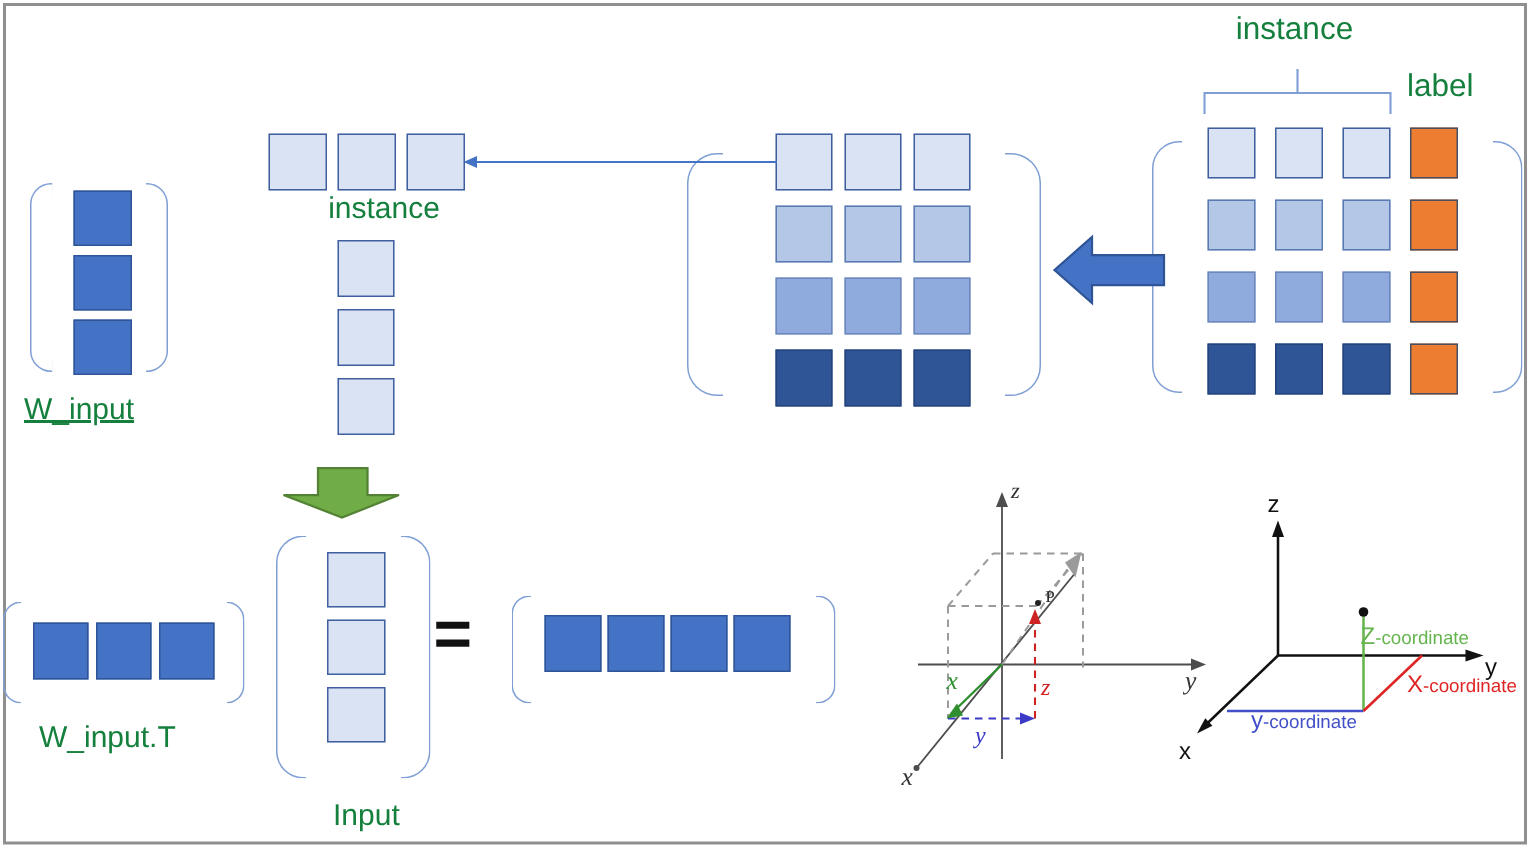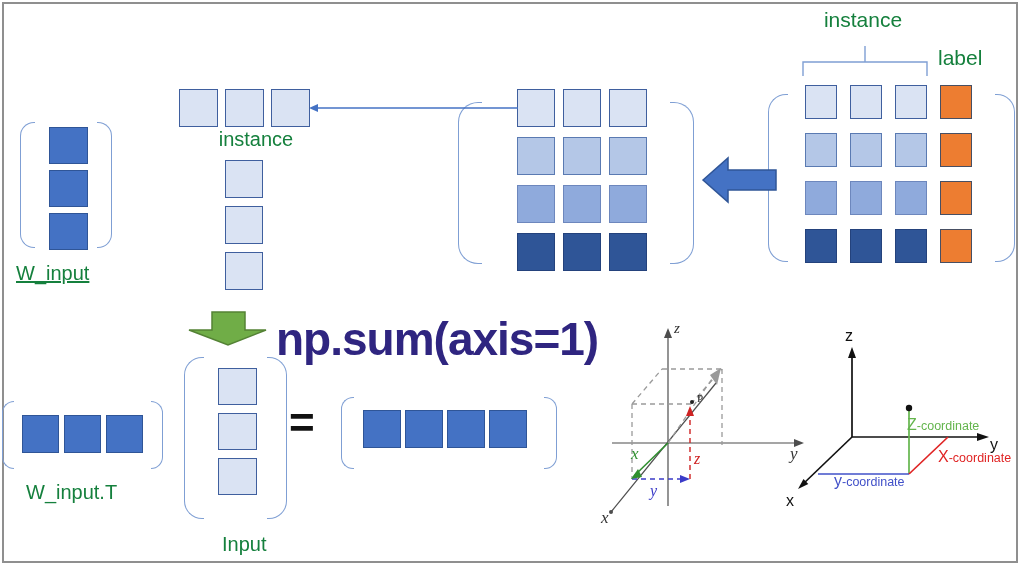--- a/index.html
+++ b/index.html
@@ -137,21 +137,20 @@
       <div class="mrow">
         <div class="cell" style="background: rgb(68, 114, 196); border-color: rgb(47, 85, 151);"></div>
       </div>
     </div>
   <div class="brk brk-r" style="left:97px;top:122px;width:15px;height:126px;--r:14px;"></div>
   <div class="lbl" style="left:16px;top:262px;text-decoration:underline;">W_input</div>
 
   <svg class="abs" style="left:188px;top:310px;" width="86" height="40">
     <polygon points="24,2 57,2 57,20 78,20 40,35 1,20 24,20" style="fill:var(--green-arrow-fill);stroke:var(--green-arrow-border);" stroke-width="1.5"></polygon>
   </svg>
-  <div class="npsum" style="left:276px;top:312px;">np.sum(axis=1)</div>
 
   <div class="brk brk-l" style="left:2px;top:401px;width:12px;height:68px;--r:12px;"></div>
   <div data-matrix="matrices.w_input_t" style="left:22px;top:415px;--cw:37px;--ch:38px;--gx:5px;">
       <div class="mrow">
         <div class="cell" style="background: rgb(68, 114, 196); border-color: rgb(47, 85, 151);"></div>
         <div class="cell" style="background: rgb(68, 114, 196); border-color: rgb(47, 85, 151);"></div>
         <div class="cell" style="background: rgb(68, 114, 196); border-color: rgb(47, 85, 151);"></div>
       </div>
     </div>
   <div class="brk brk-r" style="left:151px;top:401px;width:12px;height:68px;--r:12px;"></div>

